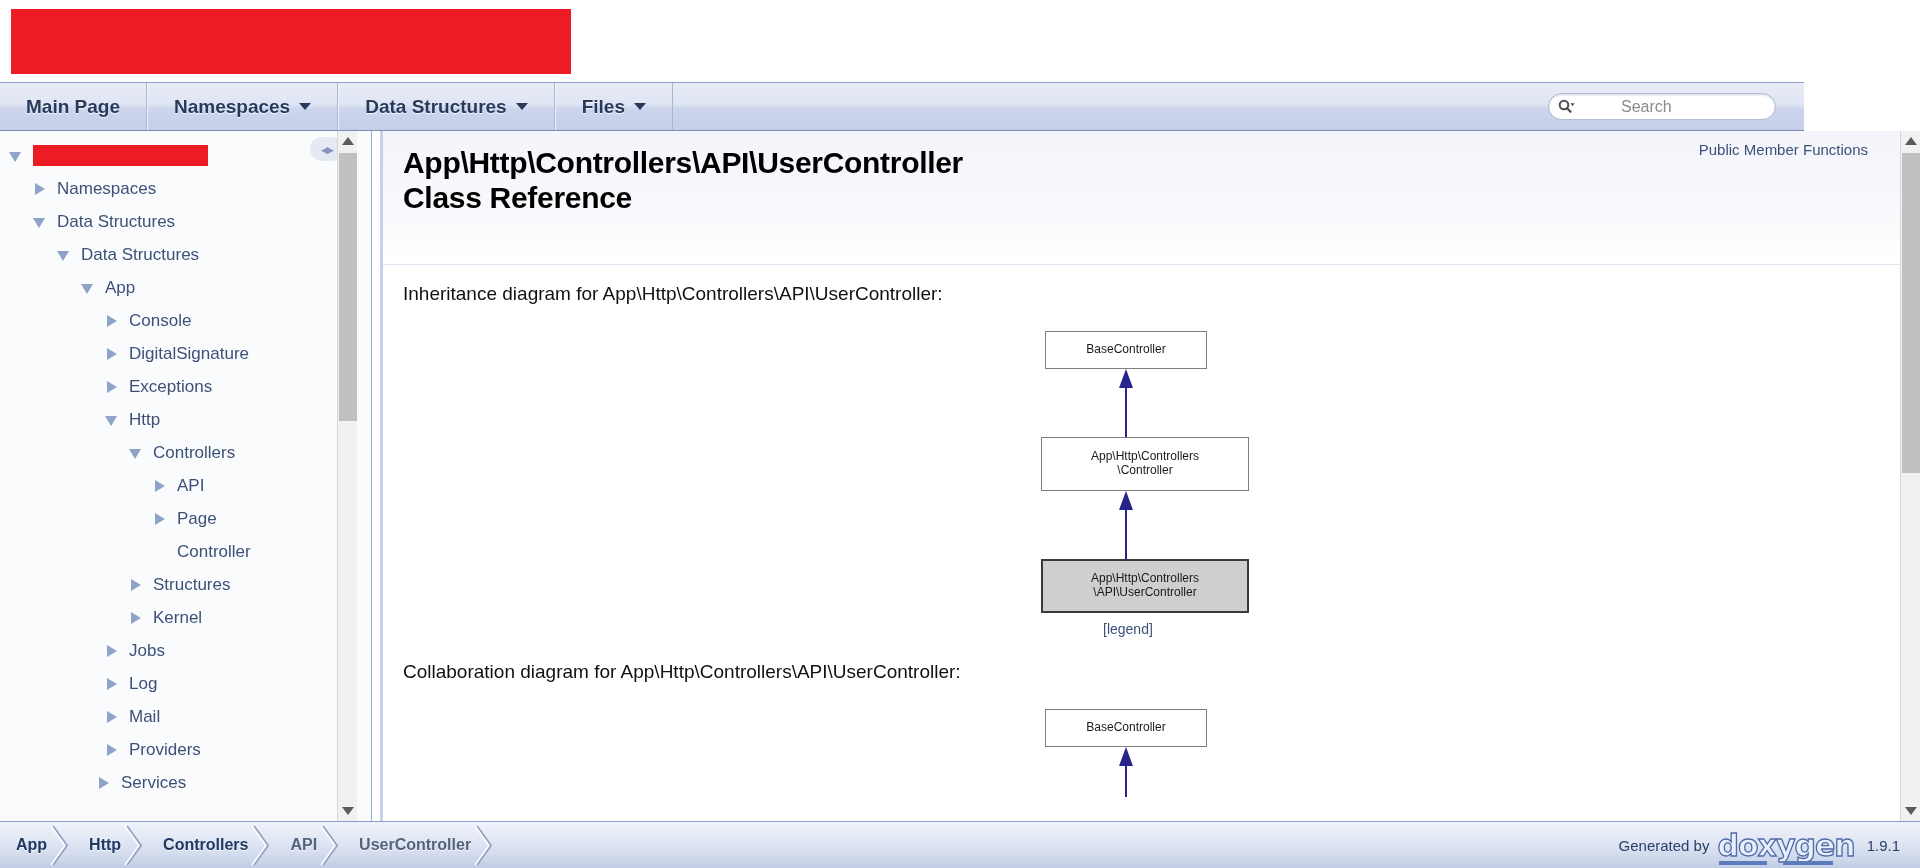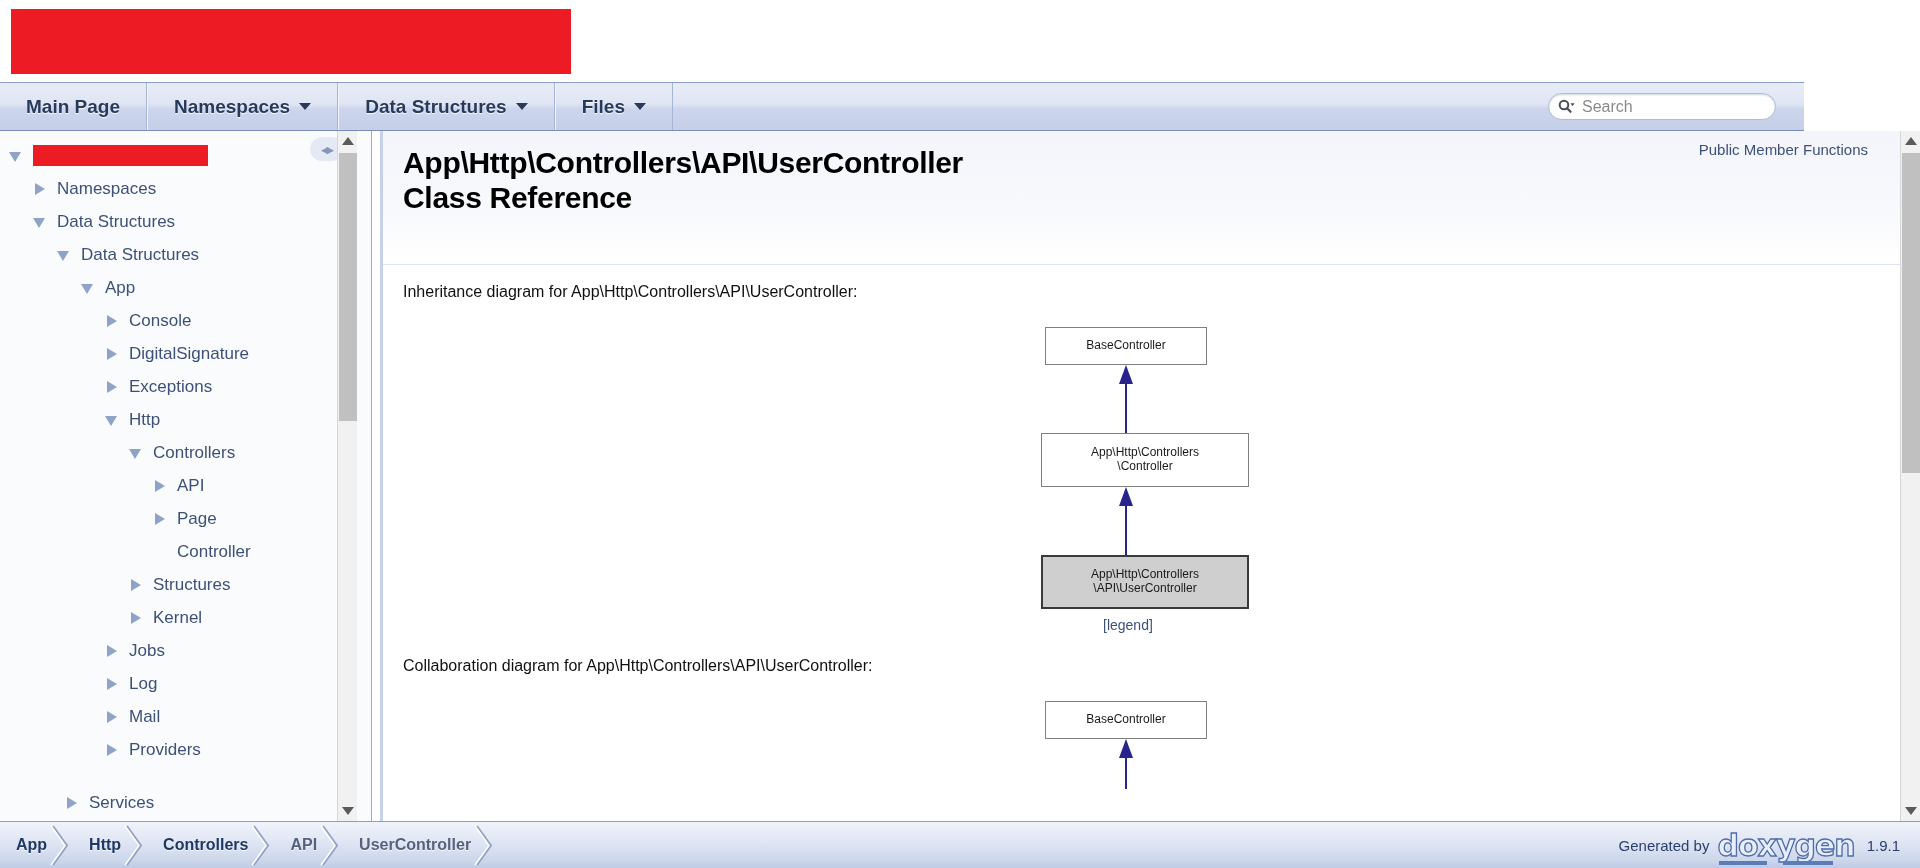--- a/index.html
+++ b/index.html
@@ -71,20 +71,21 @@
   }
   .search-box {
     position: relative;
     width: 228px; height: 27px;
     background: #ffffff;
     border: 1px solid #b0bcd4;
     border-radius: 14px;
     display: flex;
     align-items: center;
     box-shadow: inset 0 1px 2px rgba(120,130,150,0.35);
+    gap: 39px;
   }
   .search-icon {
     margin-left: 9px;
     display: flex; align-items: center;
     color: #555a64;
   }
   .search-icon svg { display: block; }
   .search-input {
     border: none;
     outline: none;
@@ -239,21 +240,21 @@
     font-weight: bold;
     color: #000000;
     line-height: 1.18;
     letter-spacing: -0.3px;
   }
   .content-body {
     position: relative;
     padding: 18px 0 0 20px;
   }
   .diagram-caption {
-    font-size: 16px;
+    font-size: 19px;
     color: #111111;
     margin-bottom: 18px;
   }
 
   
   .graph-block {
     position: relative;
     width: 100%;
     height: 330px;
   }
@@ -482,21 +483,21 @@
           <span>Log</span>
         </div>
         <div class="tree-row" style="padding-left: 104px;">
           <span class="tree-arrow closed"></span>
           <span>Mail</span>
         </div>
         <div class="tree-row" style="padding-left: 104px;">
           <span class="tree-arrow closed"></span>
           <span>Providers</span>
         </div>
-        <div class="tree-row" style="padding-left: 64px; margin-top: 20px;">
+        <div class="tree-row" style="padding-left: 96px;">
           <span class="tree-arrow closed"></span>
           <span>Services</span>
         </div>
       </div>
     <div class="splitbar-handle">
       <span>◂▸</span>
     </div>
     <div class="side-scroll">
       <div class="sc-arrow sc-up"></div>
       <div class="sc-thumb"></div>

